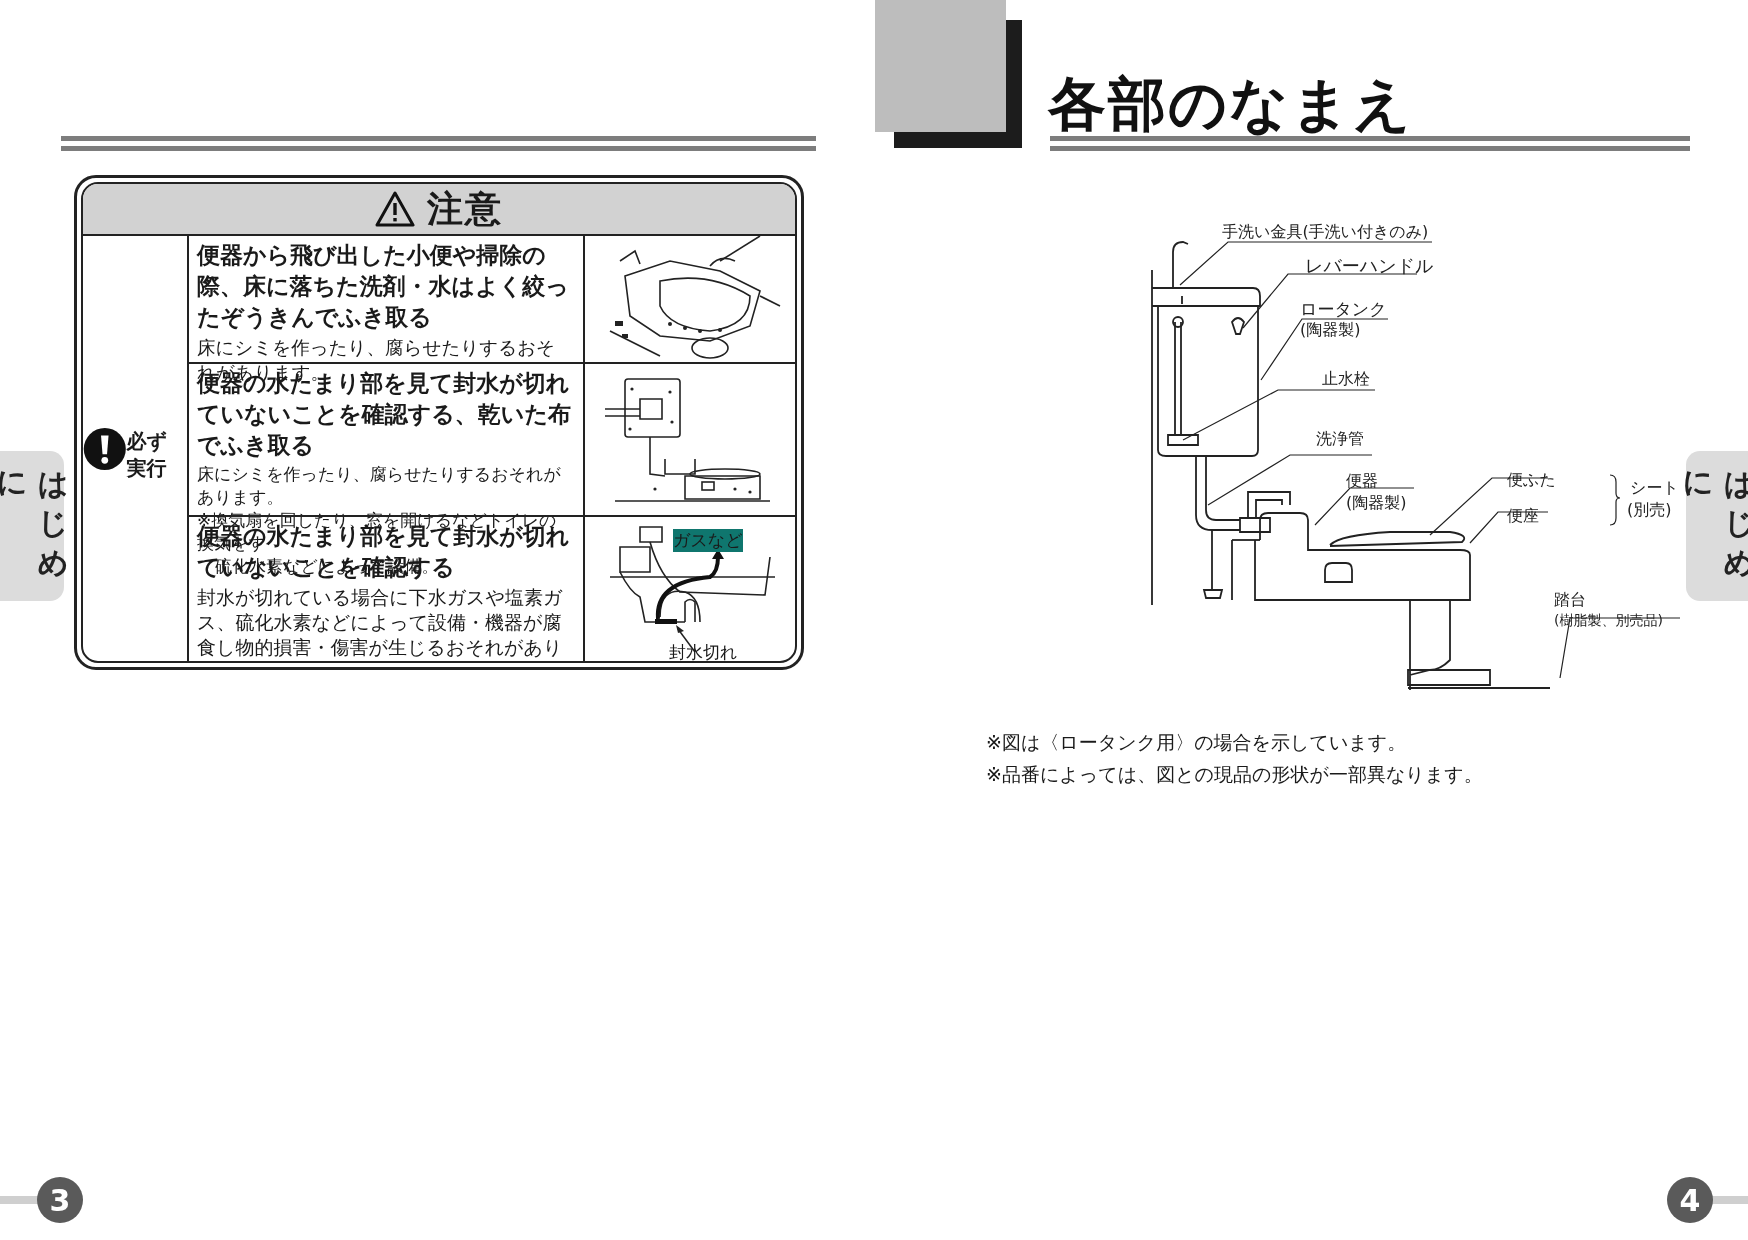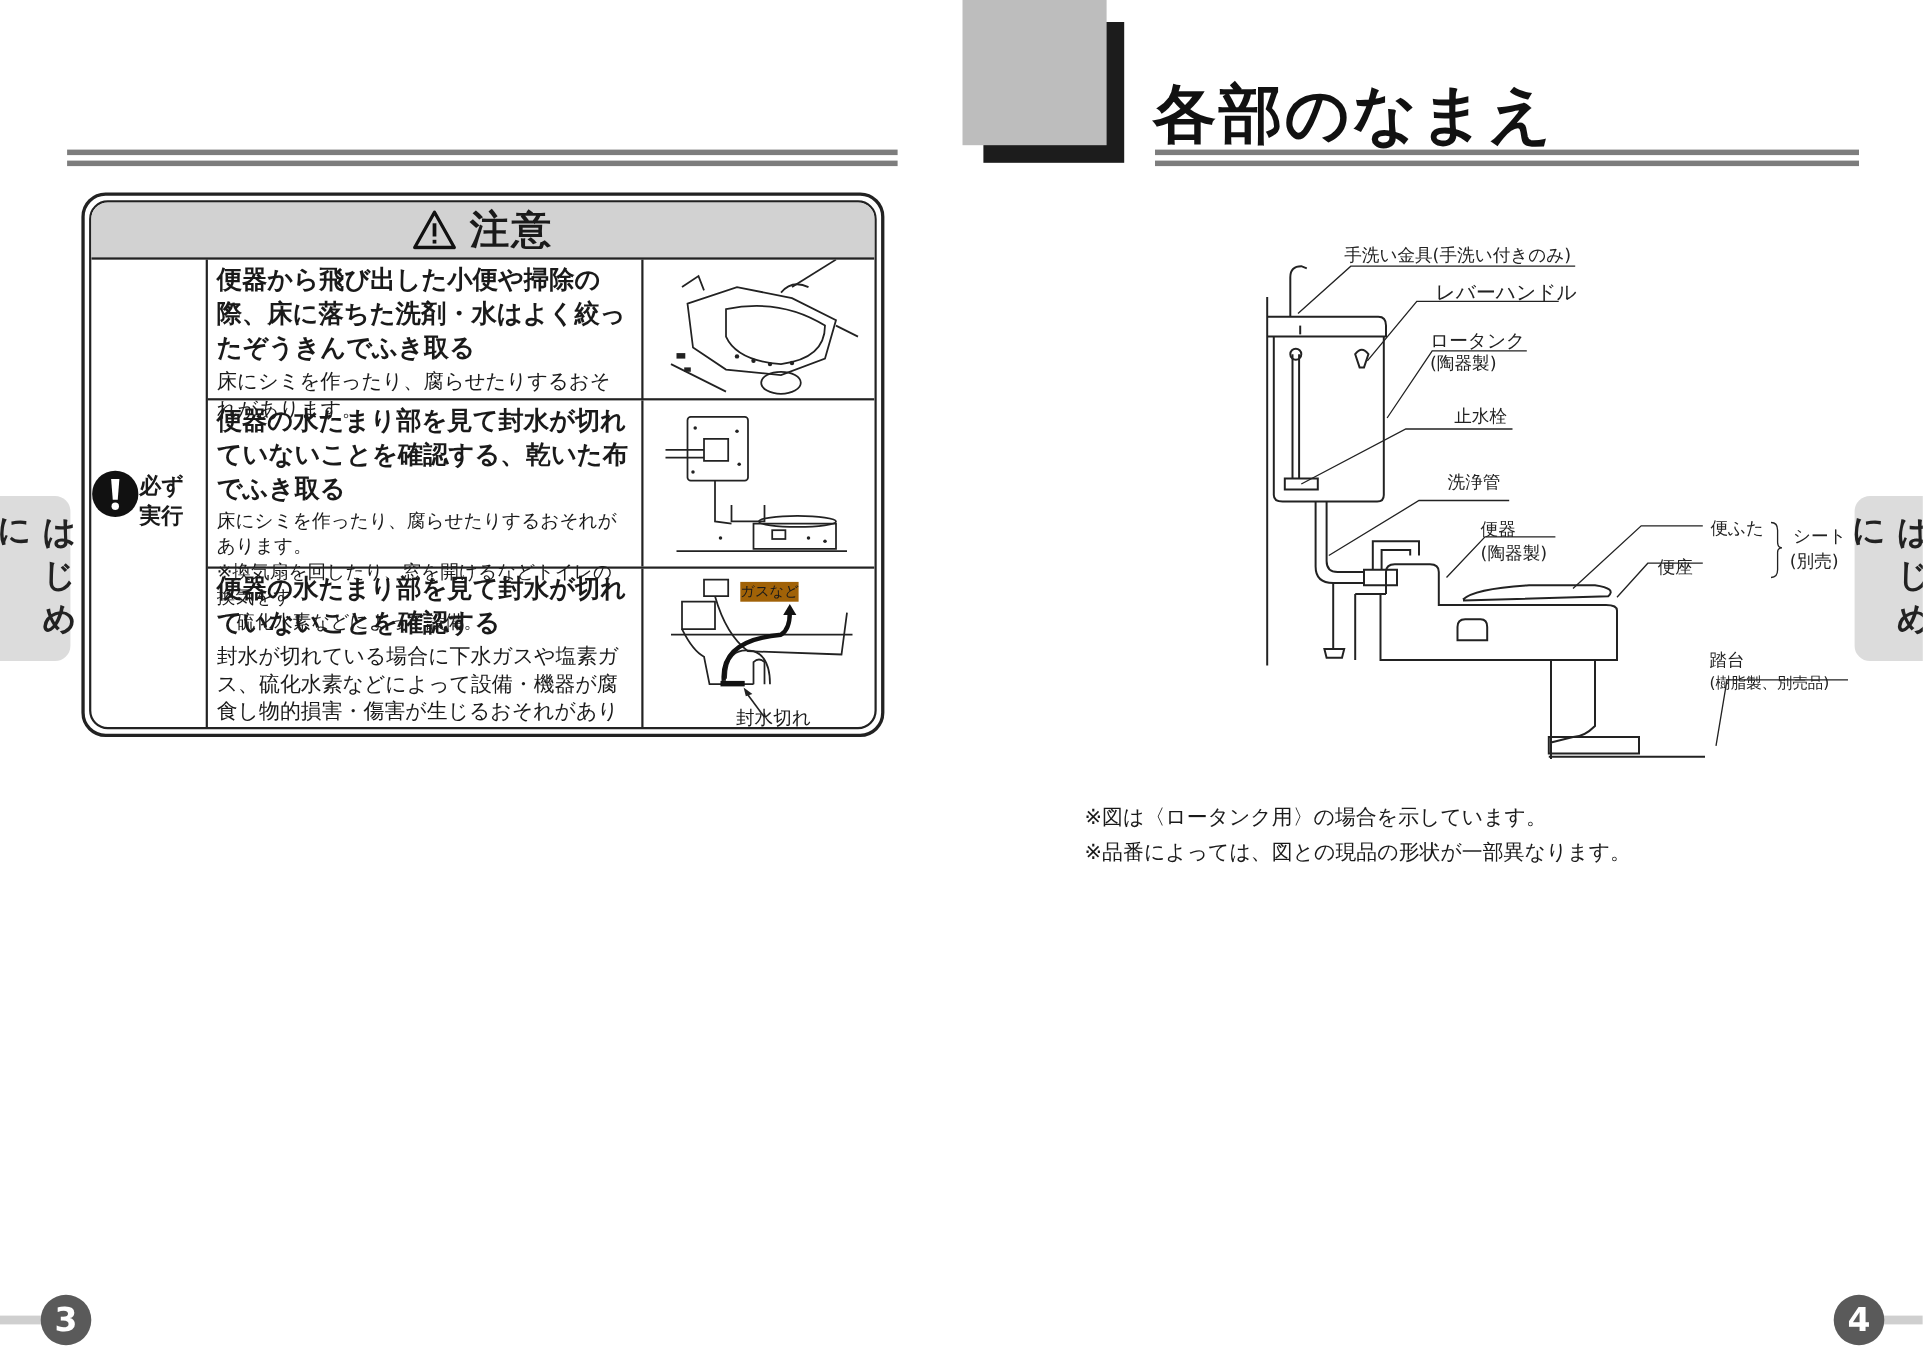--- a/index.html
+++ b/index.html
@@ -137,21 +137,21 @@
           <path d="M60 100 Q60 70 85 75 Q100 80 100 105"></path>
           <path d="M85 105 L85 85 Q90 80 95 85 L95 105"></path>
           <path d="M10 60 L175 60"></path>
         </g>
         <path d="M58 102 Q55 65 110 60 Q118 55 118 40" fill="none" stroke="#111" stroke-width="4"></path>
         <polygon points="112,42 124,42 118,32" fill="#111"></polygon>
         <rect x="55" y="102" width="22" height="5" fill="#111"></rect>
         <path d="M95 135 L78 112" stroke="#222" stroke-width="1.5"></path>
         <polygon points="76,108 84,114 78,116" fill="#222"></polygon>
       </svg>
-      <span class="abs" style="left:88px;top:12px;font-size:13px;background:#a16207;">ガスなど</span>
+      <span class="abs" style="left:88px;top:12px;font-size:17px;background:#0f766e;">ガスなど</span>
       <span class="abs" style="left:84px;top:124px;font-size:17px;">封水切れ</span>
     </div>
   </div>
 </div>
 
 <div class="sidetab" style="left:0;border-radius:0 14px 14px 0;">
   <span>はじめに</span>
 </div>
 
 <div class="pgbar" style="left:0;top:1196px;width:40px;"></div>
@@ -217,21 +217,21 @@
     </g>
   </svg>
   <span class="lbl" style="left:82px;top:-8px;">手洗い金具(手洗い付きのみ)</span>
   <span class="lbl" style="left:165px;top:24px;font-size:18px;">レバーハンドル</span>
   <span class="lbl" style="left:160px;top:68px;font-size:17px;">ロータンク</span>
   <span class="lbl" style="left:160px;top:90px;">(陶器製)</span>
   <span class="lbl" style="left:182px;top:139px;">止水栓</span>
   <span class="lbl" style="left:176px;top:199px;">洗浄管</span>
   <span class="lbl" style="left:206px;top:241px;">便器</span>
   <span class="lbl" style="left:206px;top:263px;">(陶器製)</span>
-  <span class="lbl" style="left:367px;top:240px;margin-left:48px;">便ふた</span>
+  <span class="lbl" style="left:367px;top:240px;">便ふた</span>
   <span class="lbl" style="left:367px;top:276px;">便座</span>
   <span class="lbl" style="left:490px;top:248px;">シート</span>
   <span class="lbl" style="left:487px;top:270px;">(別売)</span>
   <span class="lbl" style="left:414px;top:360px;">踏台</span>
   <span class="lbl" style="left:414px;top:382px;font-size:14px;">(樹脂製、別売品)</span>
 </div>
 
 <div class="note" style="top:730px;">※図は〈ロータンク用〉の場合を示しています。</div>
 <div class="note" style="top:762px;">※品番によっては、図との現品の形状が一部異なります。</div>
 

